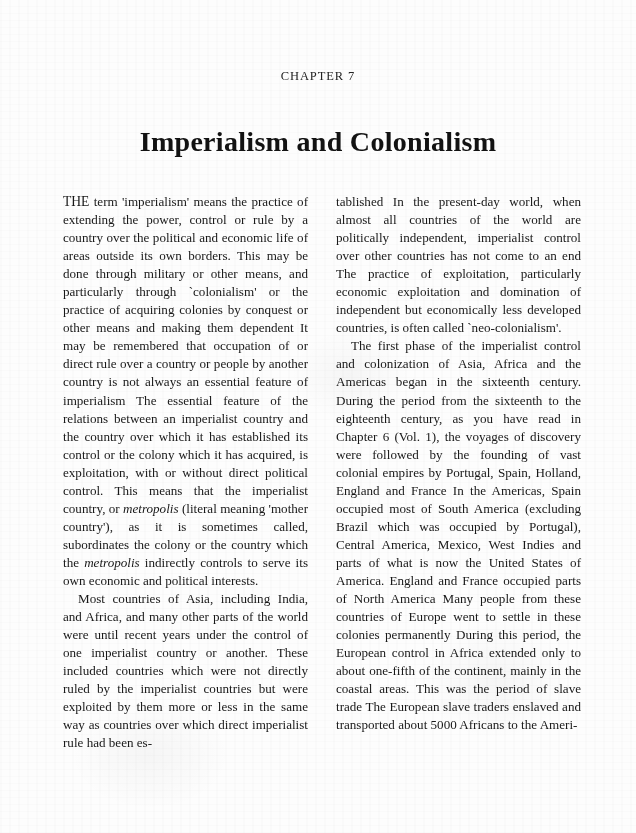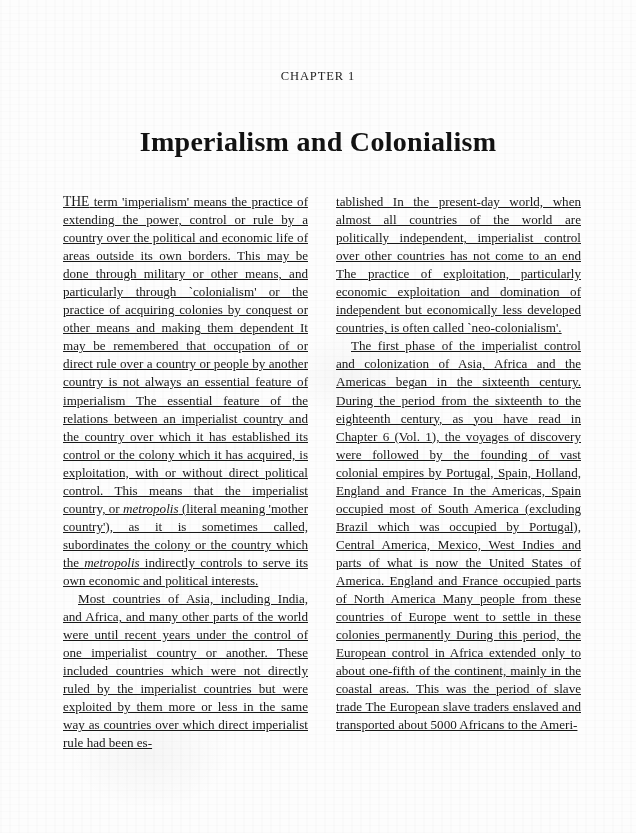--- a/index.html
+++ b/index.html
@@ -83,21 +83,20 @@
 
   .col {
     position: absolute;
     top: 0;
     width: 245px;
     font-size: 13.1px;
     line-height: 18.05px;
     text-align: justify;
     text-justify: inter-word;
     color: #181818;
-    text-decoration: underline;
     -webkit-font-smoothing: none;
   }
   .col-left  { left: 0; }
   .col-right { left: 273px; }
 
   .col p {
     margin: 0;
     text-indent: 15px;
   }
   .col p.first {
@@ -115,21 +114,21 @@
 </head>
 <body>
 
 <div class="page">
 
   <div class="scan-noise"></div>
   <div class="scan-blotch" style="left:290px; top:330px; width:120px; height:90px;"></div>
   <div class="scan-blotch" style="left:420px; top:620px; width:150px; height:120px;"></div>
   <div class="scan-blotch" style="left:70px; top:700px; width:160px; height:110px;"></div>
 
-  <div class="chapter-label">CHAPTER 1</div>
+  <div class="chapter-label">CHAPTER 7</div>
 
   <h1 class="chapter-title">Imperialism and Colonialism</h1>
 
   <div class="columns">
 
     <div class="col col-left">
       <p class="first"><span class="smallcaps">THE</span><span> term 'imperialism' means the practice of extending the power, control or rule by a country over the political and economic life of areas outside its own borders. This may be done through military or other means, and particularly through `colonialism' or the practice of acquiring colonies by conquest or other means and making them dependent It may be remembered that occupation of or direct rule over a country or people by another country is not always an essential feature of imperialism The essential feature of the relations between an imperialist country and the country over which it has established its control or the colony which it has acquired, is exploitation, with or without direct political control. This means that the imperialist country, or </span><em class="term">metropolis</em><span> (literal meaning 'mother country'), as it is sometimes called, subordinates the colony or the country which the </span><em class="term">metropolis</em><span> indirectly controls to serve its own economic and political interests.</span></p>
       <p>Most countries of Asia, including India, and Africa, and many other parts of the world were until recent years under the control of one imperialist country or another. These included countries which were not directly ruled by the imperialist countries but were exploited by them more or less in the same way as countries over which direct imperialist rule had been es-</p>
     </div>
 

